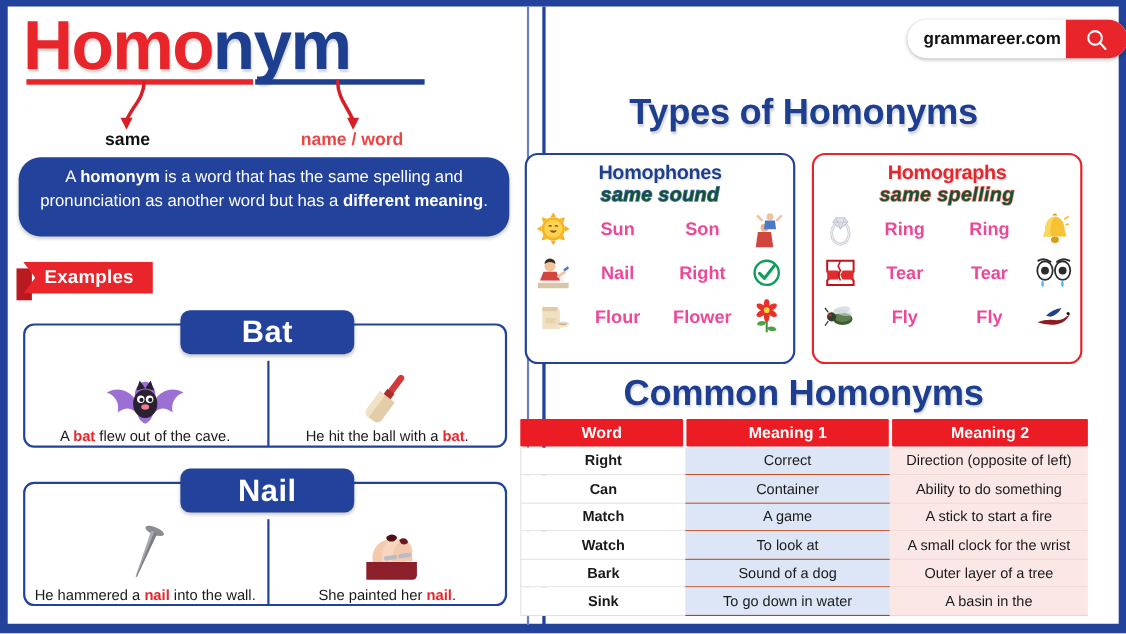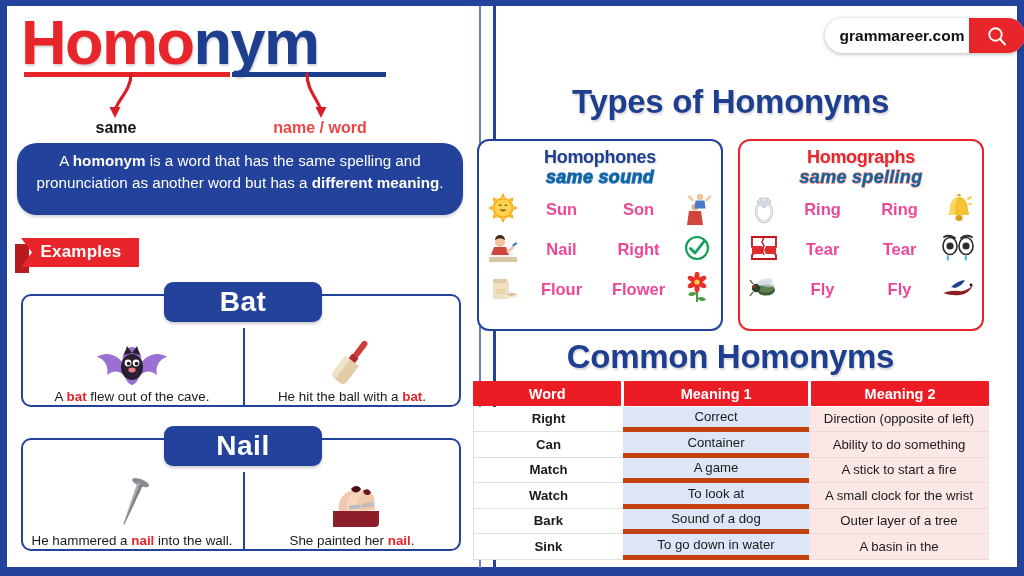--- a/index.html
+++ b/index.html
@@ -162,21 +162,21 @@
   .tcard h3 {
     text-align: center; font-size: 18px; font-weight: 800;
     margin-top: 6px; letter-spacing: -0.3px;
     text-shadow: 1px 1px 2px rgba(0,0,0,0.15);
   }
   .tcard.phones h3 { color: #1e3f8f; }
   .tcard.graphs h3 { color: #e8252a; }
 
   .sub-outline {
     text-align: center; font-size: 18px; font-weight: 800; font-style: italic;
-    color: #0369a1; margin-top: -1px; letter-spacing: 0.3px;
+    color: #14532d; margin-top: -1px; letter-spacing: 0.3px;
   }
   .tcard.phones .sub-outline {
     -webkit-text-stroke: 1.3px #5a7bc4;
     paint-order: stroke fill;
   }
   .tcard.graphs .sub-outline {
     -webkit-text-stroke: 1.3px #f08080;
     paint-order: stroke fill;
   }
 
@@ -197,21 +197,21 @@
   .c1 { width: 150px; }
   .c2 { width: 186px; }
   .c3 { width: 180px; }
   .thead .tcell {
     background: #ec1c24; color: #fff; font-weight: 700; font-size: 14.5px;
     height: 25px; border-radius: 1px;
   }
   .thead .c1 { margin-right: 3px; }
   .thead .c2 { margin-right: 3px; }
   .tbody .trow .c1 { background: #ffffff; font-weight: 700; border-bottom: 1px solid #e2e2e2; }
-  .tbody .trow .c2 { background: #dde6f6; border-bottom: 5px solid #c2410c; }
+  .tbody .trow .c2 { background: #dde6f6; border-bottom: 1px solid #c2410c; }
   .tbody .trow .c3 { background: #fbe8e6; border-bottom: 1px solid #f0d6d3; }
   .tbody .trow .c1 { border-left: 1px solid #e2e2e2; }
 </style>
 </head>
 <body>
 
 <div id="page">
 
   <div class="divider-thin"></div>
   <div class="divider-thick"></div>

